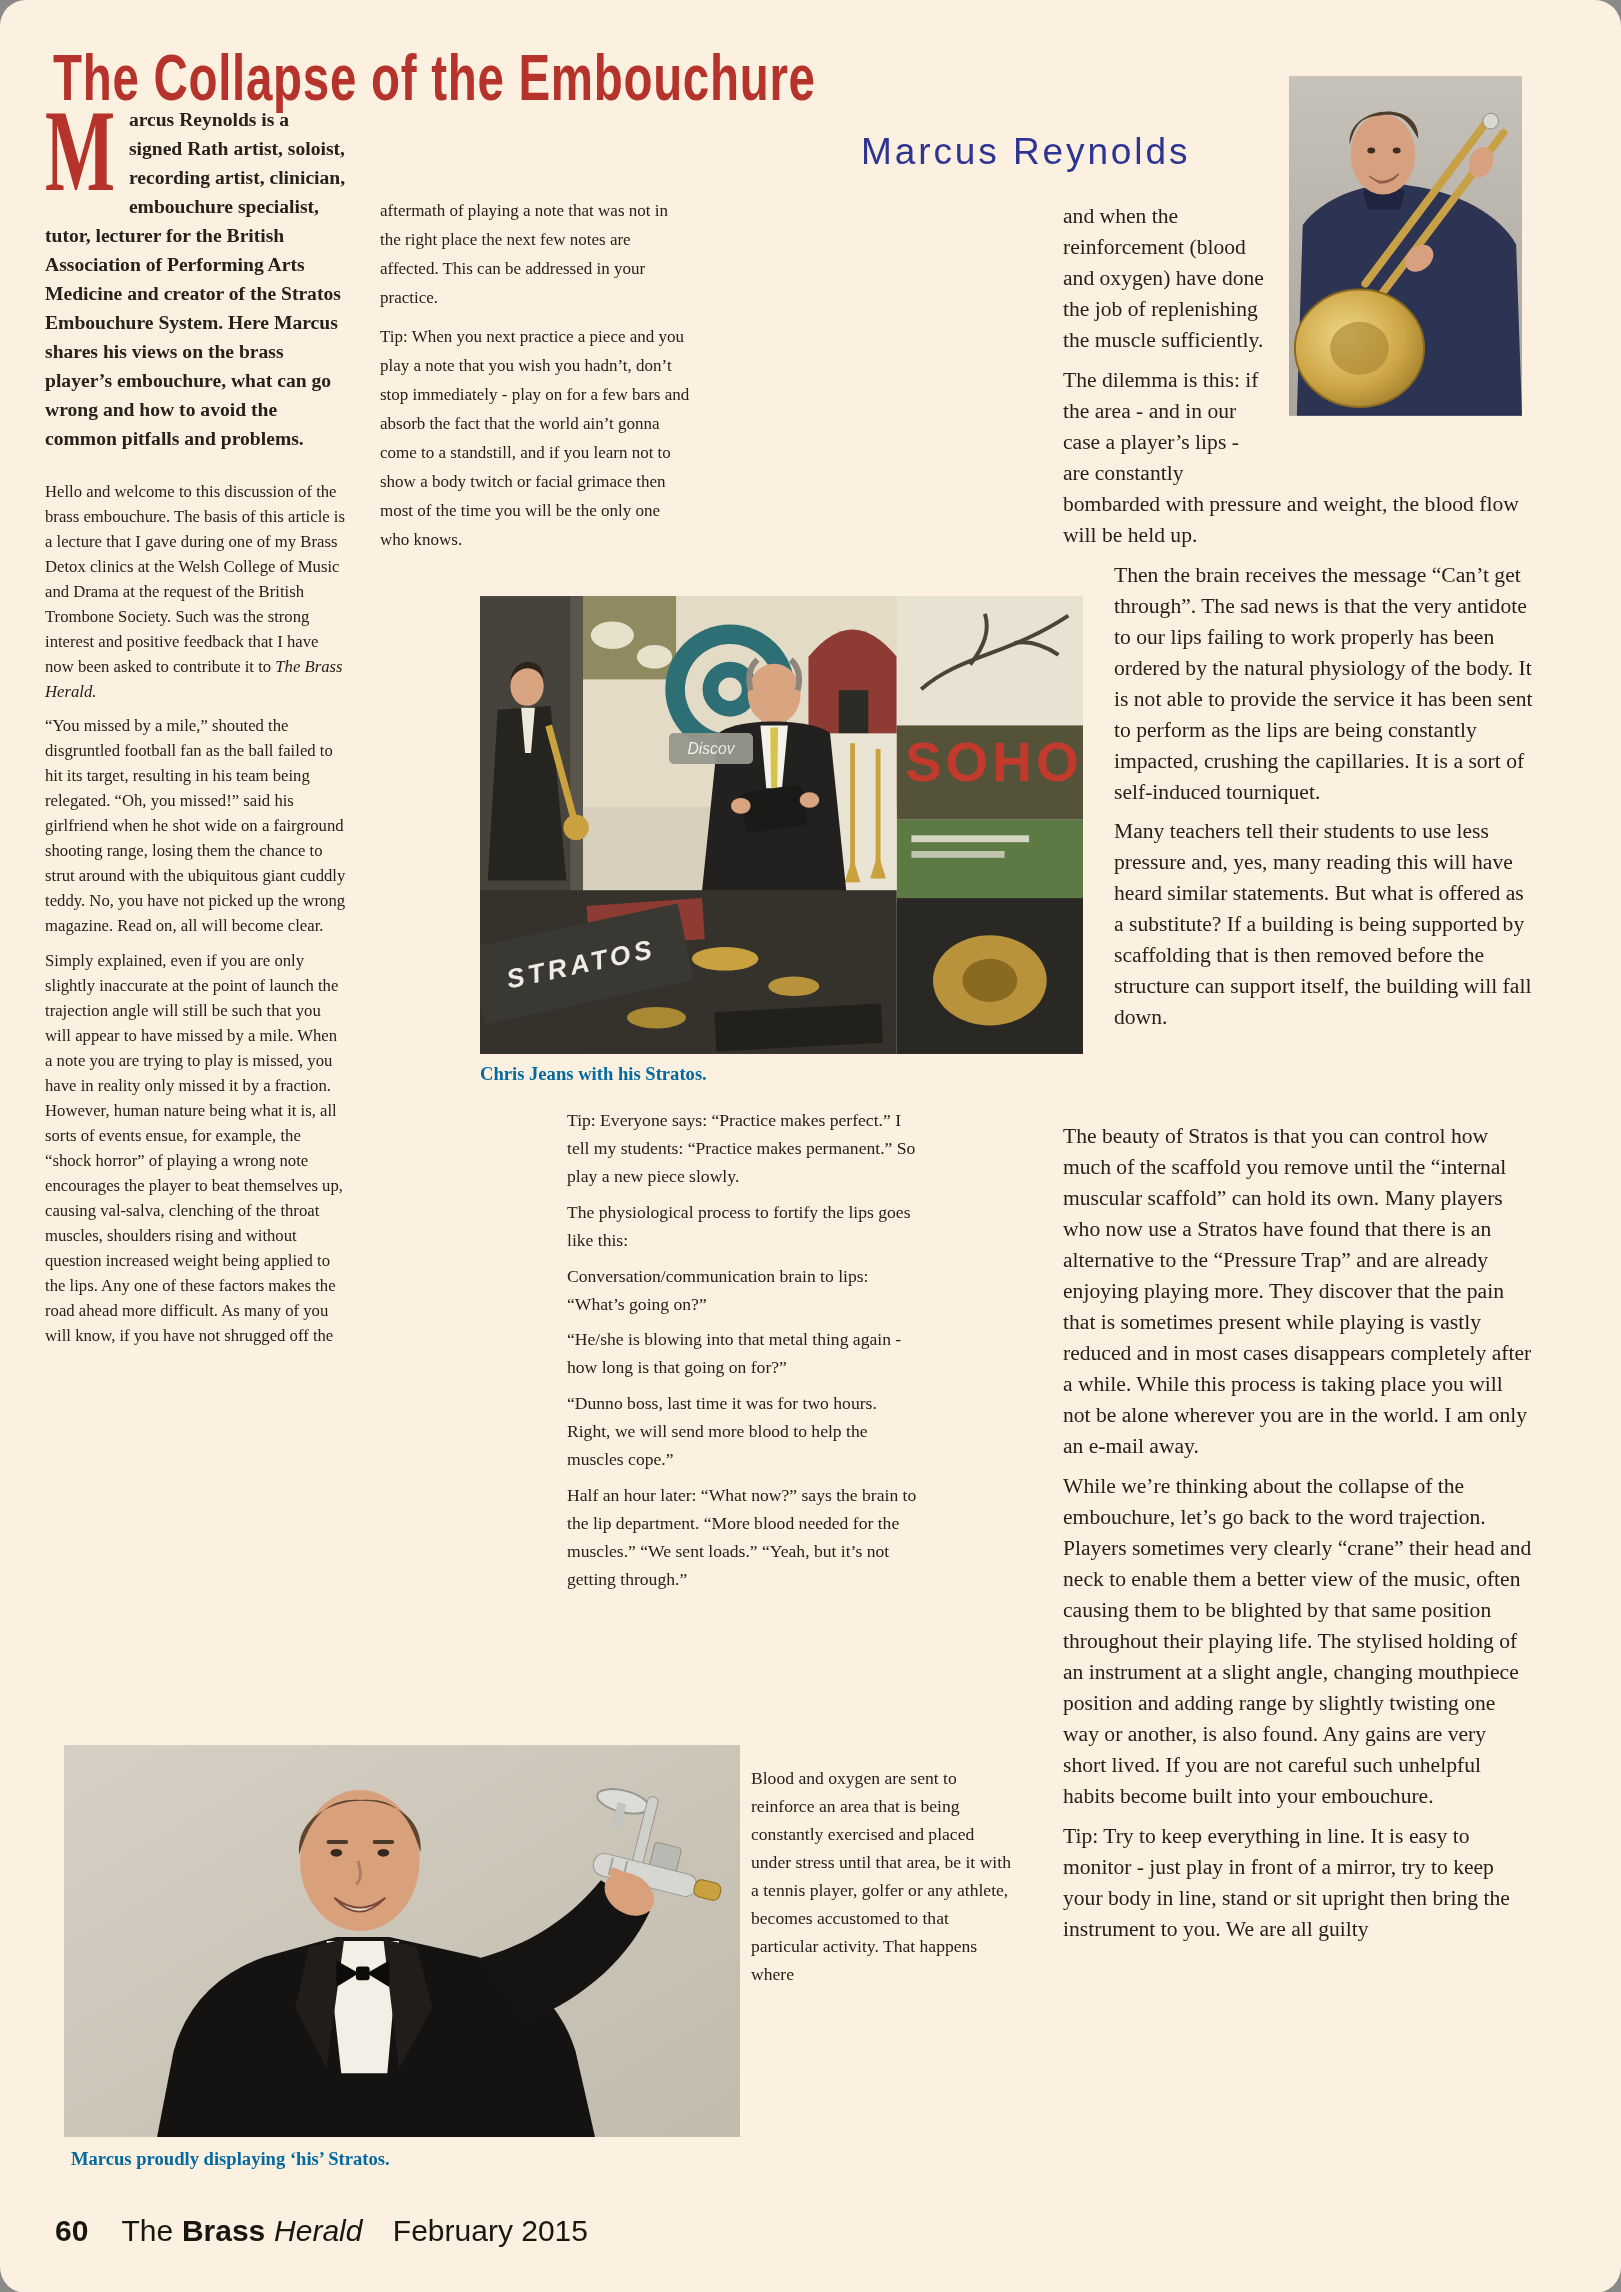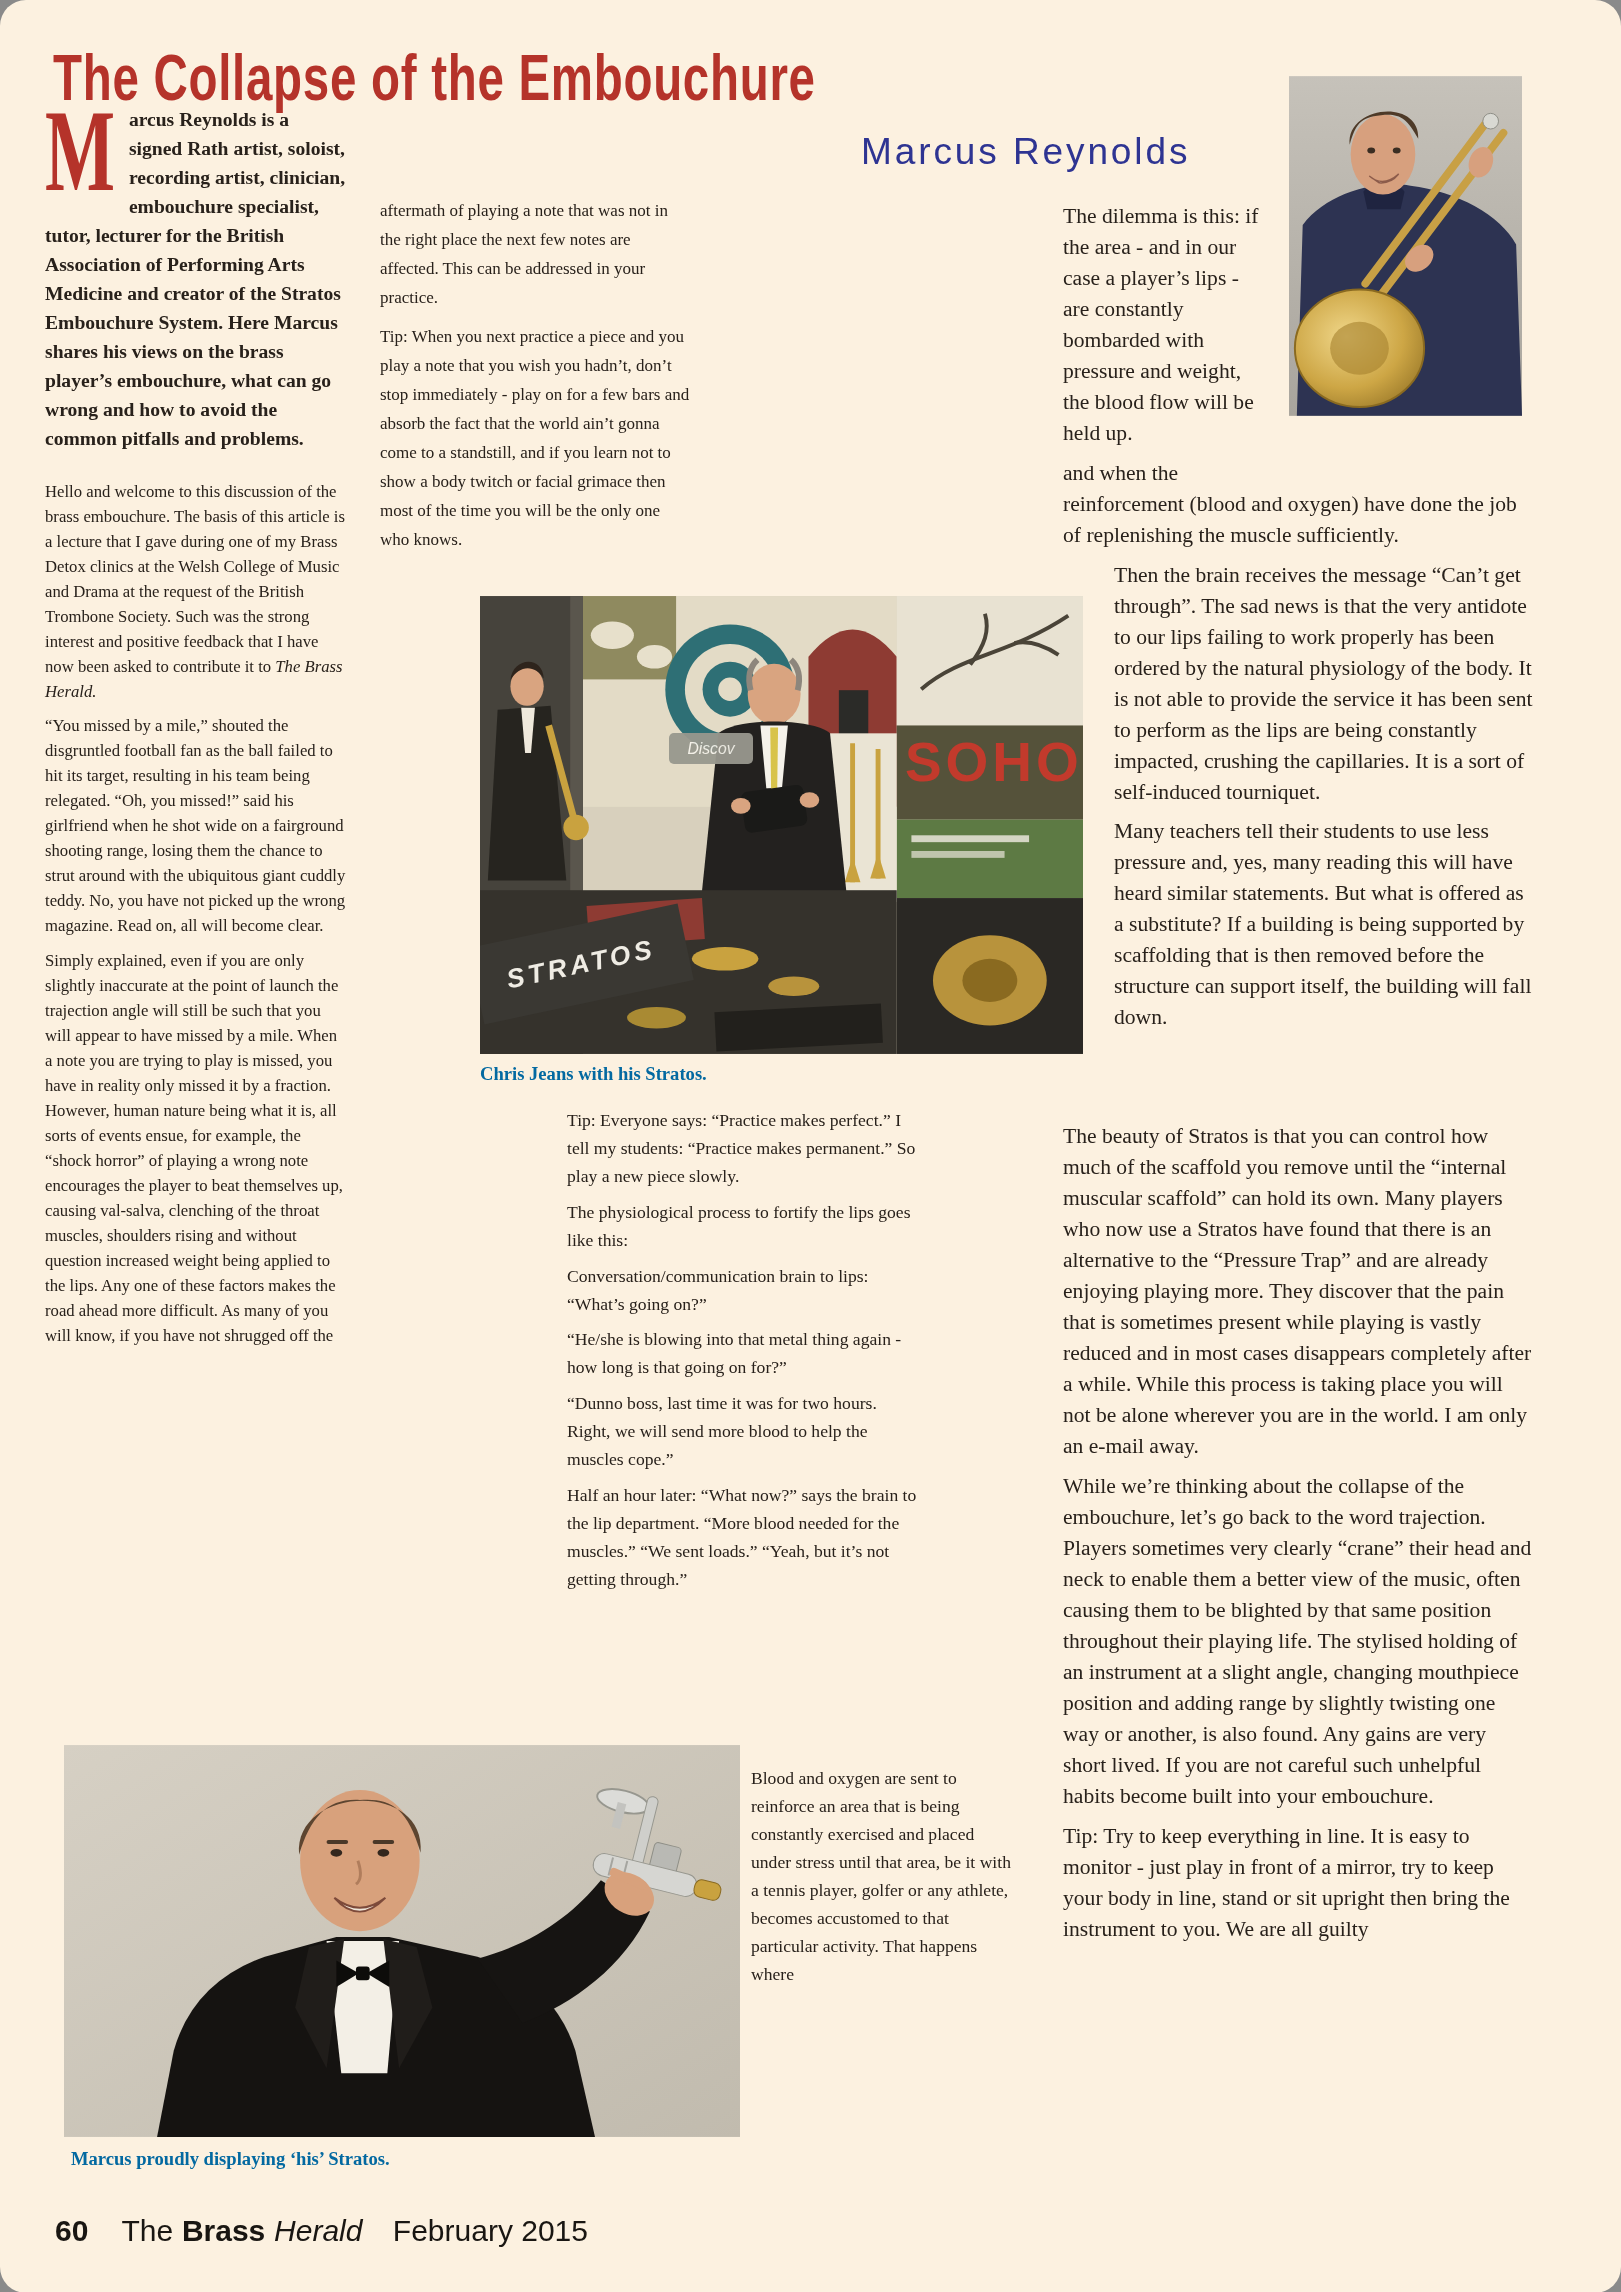--- a/index.html
+++ b/index.html
@@ -221,22 +221,22 @@
     <p>“Dunno boss, last time it was for two hours. Right, we will send more blood to help the muscles cope.”</p>
     <p>Half an hour later: “What now?” says the brain to the lip department. “More blood needed for the muscles.” “We sent loads.” “Yeah, but it’s not getting through.”</p>
   </div>
 
   <div class="col" id="col2bottom">
     <p>Blood and oxygen are sent to reinforce an area that is being constantly exercised and placed under stress until that area, be it with a tennis player, golfer or any athlete, becomes accustomed to that particular activity. That happens where</p>
   </div>
 
   <div class="col" id="col3">
     <div class="sp-r"></div>
+    <p>and when the reinforcement (blood and oxygen) have done the job of replenishing the muscle sufficiently.</p>
     <p>The dilemma is this: if the area - and in our case a player’s lips - are constantly bombarded with pressure and weight, the blood flow will be held up.</p>
-    <p>and when the reinforcement (blood and oxygen) have done the job of replenishing the muscle sufficiently.</p>
     <div class="sp-l"></div>
     <p>Then the brain receives the message “Can’t get through”. The sad news is that the very antidote to our lips failing to work properly has been ordered by the natural physiology of the body. It is not able to provide the service it has been sent to perform as the lips are being constantly impacted, crushing the capillaries. It is a sort of self-induced tourniquet.</p>
     <p>Many teachers tell their students to use less pressure and, yes, many reading this will have heard similar statements. But what is offered as a substitute? If a building is being supported by scaffolding that is then removed before the structure can support itself, the building will fall down.</p>
     <p class="mt-big">The beauty of Stratos is that you can control how much of the scaffold you remove until the “internal muscular scaffold” can hold its own. Many players who now use a Stratos have found that there is an alternative to the “Pressure Trap” and are already enjoying playing more. They discover that the pain that is sometimes present while playing is vastly reduced and in most cases disappears completely after a while. While this process is taking place you will not be alone wherever you are in the world. I am only an e-mail away.</p>
     <p>While we’re thinking about the collapse of the embouchure, let’s go back to the word trajection. Players sometimes very clearly “crane” their head and neck to enable them a better view of the music, often causing them to be blighted by that same position throughout their playing life. The stylised holding of an instrument at a slight angle, changing mouthpiece position and adding range by slightly twisting one way or another, is also found. Any gains are very short lived. If you are not careful such unhelpful habits become built into your embouchure.</p>
     <p>Tip: Try to keep everything in line. It is easy to monitor - just play in front of a mirror, try to keep your body in line, stand or sit upright then bring the instrument to you. We are all guilty</p>
   </div>
 
   <div class="photo" id="photo-marcus">
     <svg width="676" height="392" viewBox="0 0 690 400">

